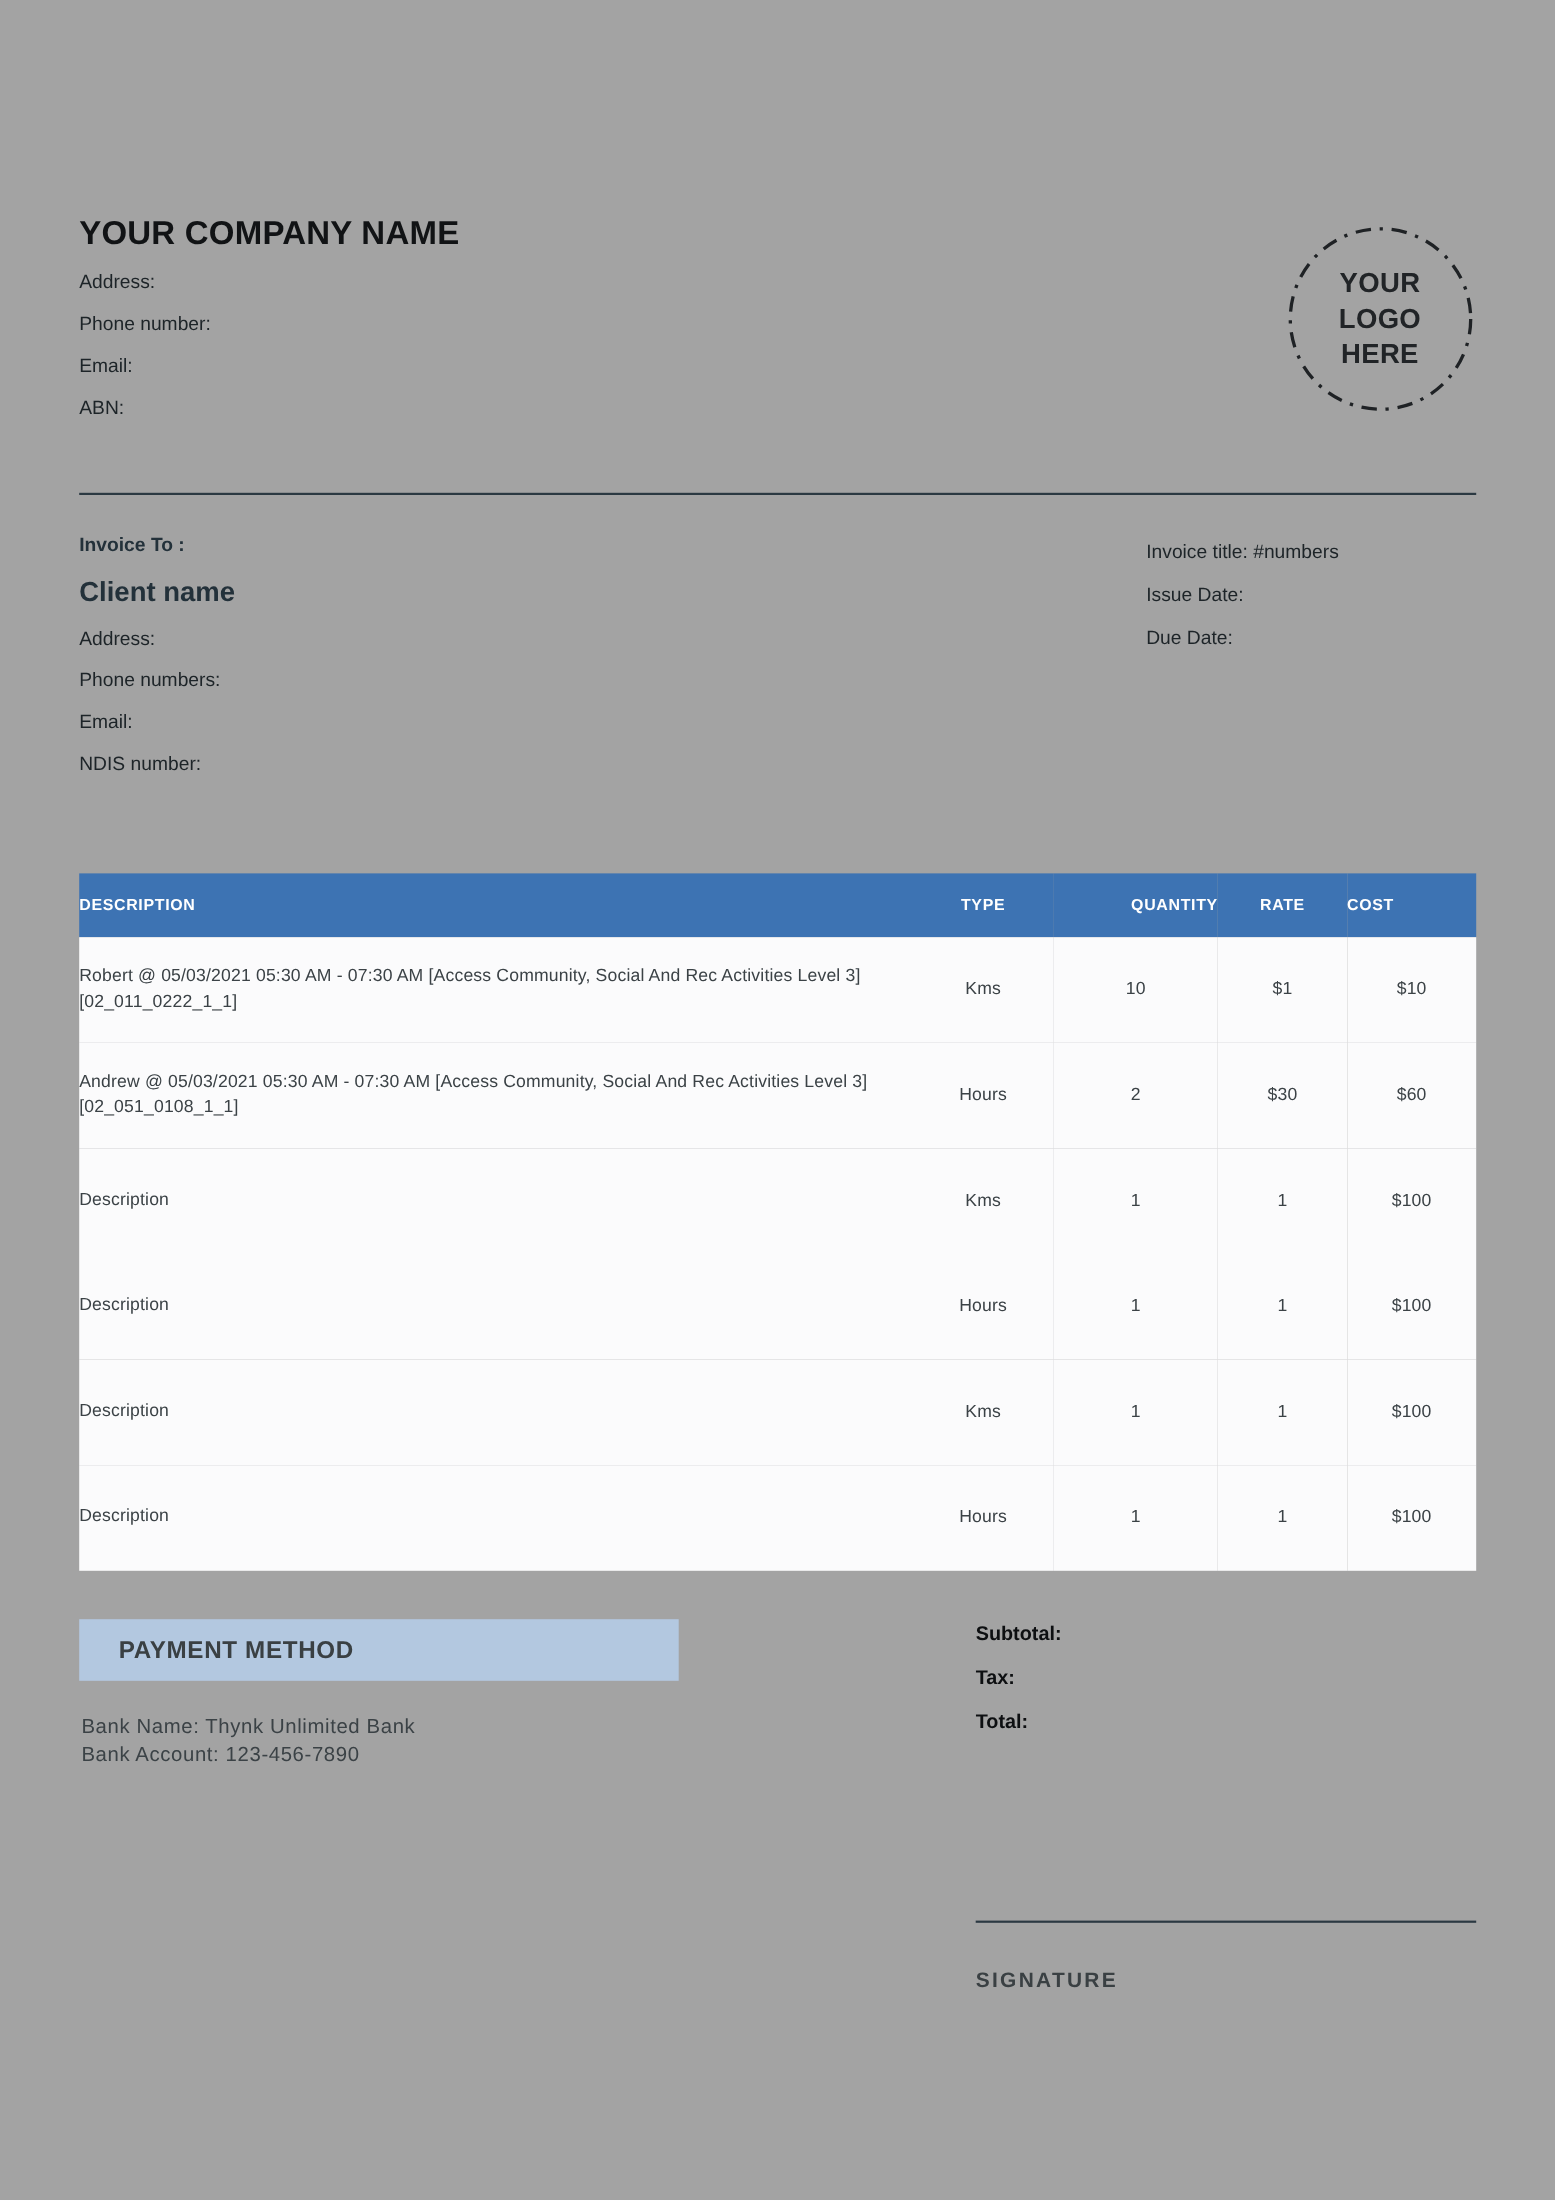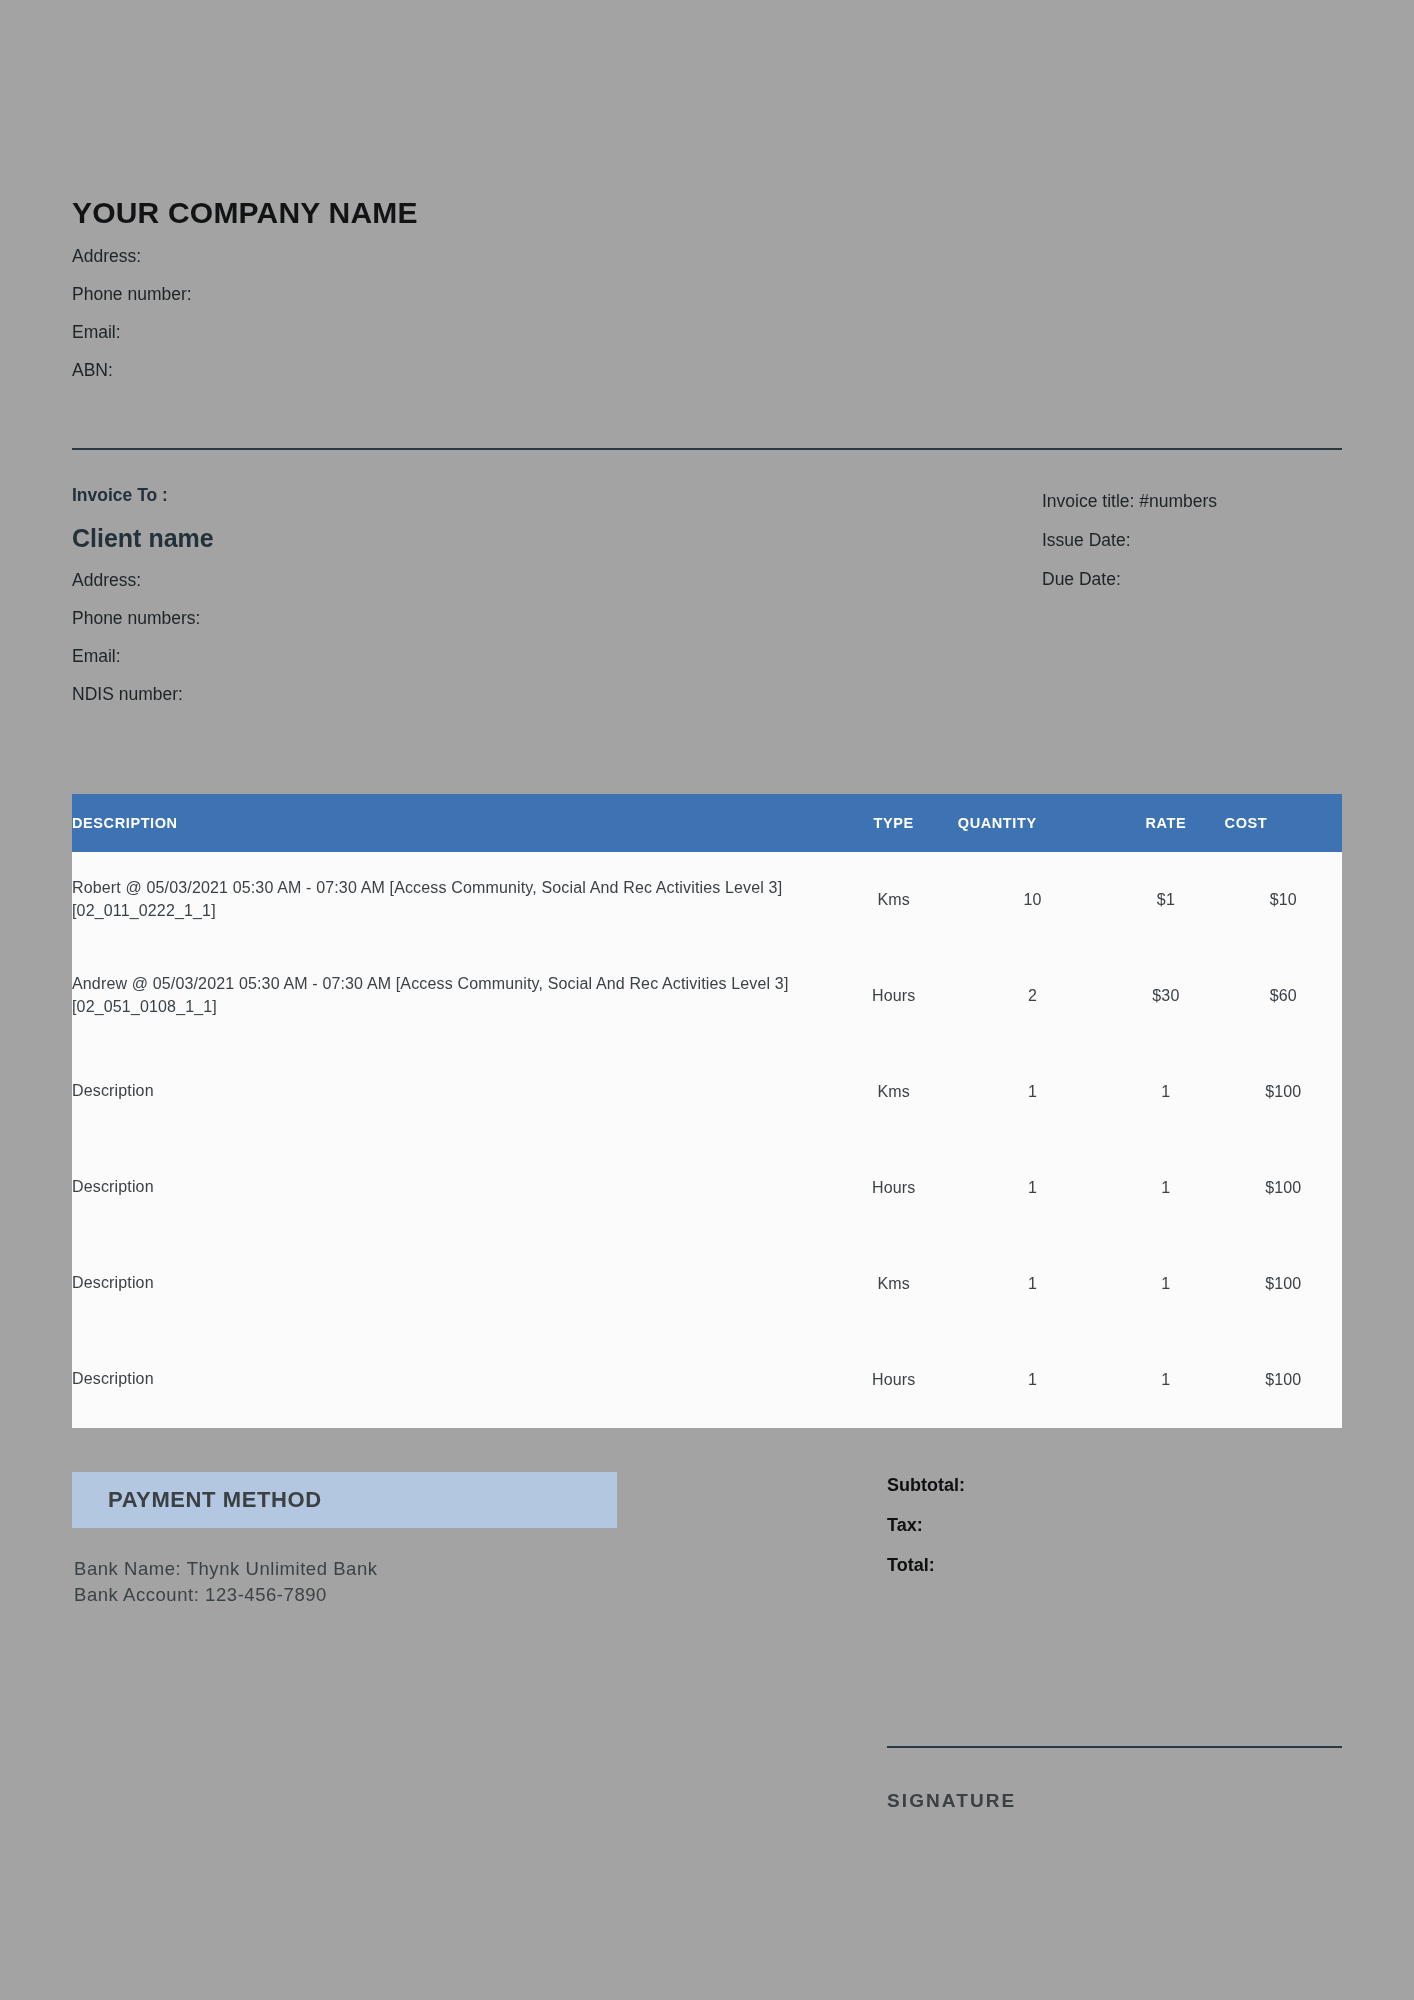--- a/index.html
+++ b/index.html
@@ -140,21 +140,21 @@
     font-weight: bold;
     letter-spacing: 0.6px;
     text-transform: uppercase;
     font-stretch: condensed;
     padding: 0;
     height: 58px;
     vertical-align: middle;
   }
   th.c-desc { text-align: left; padding-left: 30px; width: 710px; }
   th.c-type { width: 120px; }
-  th.c-qty  { text-align: left; width: 140px; }
+  th.c-qty  { text-align: right; width: 140px; }
   th.c-rate { text-align: center; width: 110px; }
   th.c-cost { text-align: left; width: 110px; }
 
   .table tbody tr {
     background: #fbfbfc;
   }
   .table tbody td {
     font-size: 16px;
     color: #3b4246;
     height: 96px;
@@ -239,20 +239,32 @@
 
   <div class="header">
     <div class="company-block">
       <div class="company-name">YOUR COMPANY NAME</div>
       <div class="company-line">Address:</div>
       <div class="company-line">Phone number:</div>
       <div class="company-line">Email:</div>
       <div class="company-line">ABN:</div>
     </div>
 
+    <div class="logo-wrap">
+      <div class="logo-circle">
+        <svg width="172" height="172" viewBox="0 0 172 172" aria-hidden="true">
+          <circle cx="86" cy="86" r="82" fill="none" stroke="#1f2225" stroke-width="3" stroke-dasharray="14 8 3 8" stroke-linecap="butt"></circle>
+        </svg>
+        <div class="logo-text">
+          <div>YOUR</div>
+          <div>LOGO</div>
+          <div>HERE</div>
+        </div>
+      </div>
+    </div>
   </div>
 
   <div class="divider"></div>
 
   <div class="billing">
     <div class="bill-to">
       <div class="invoice-to-label">Invoice To :</div>
       <div class="client-name">Client name</div>
       <div class="client-line">Address:</div>
       <div class="client-line">Phone numbers:</div>

